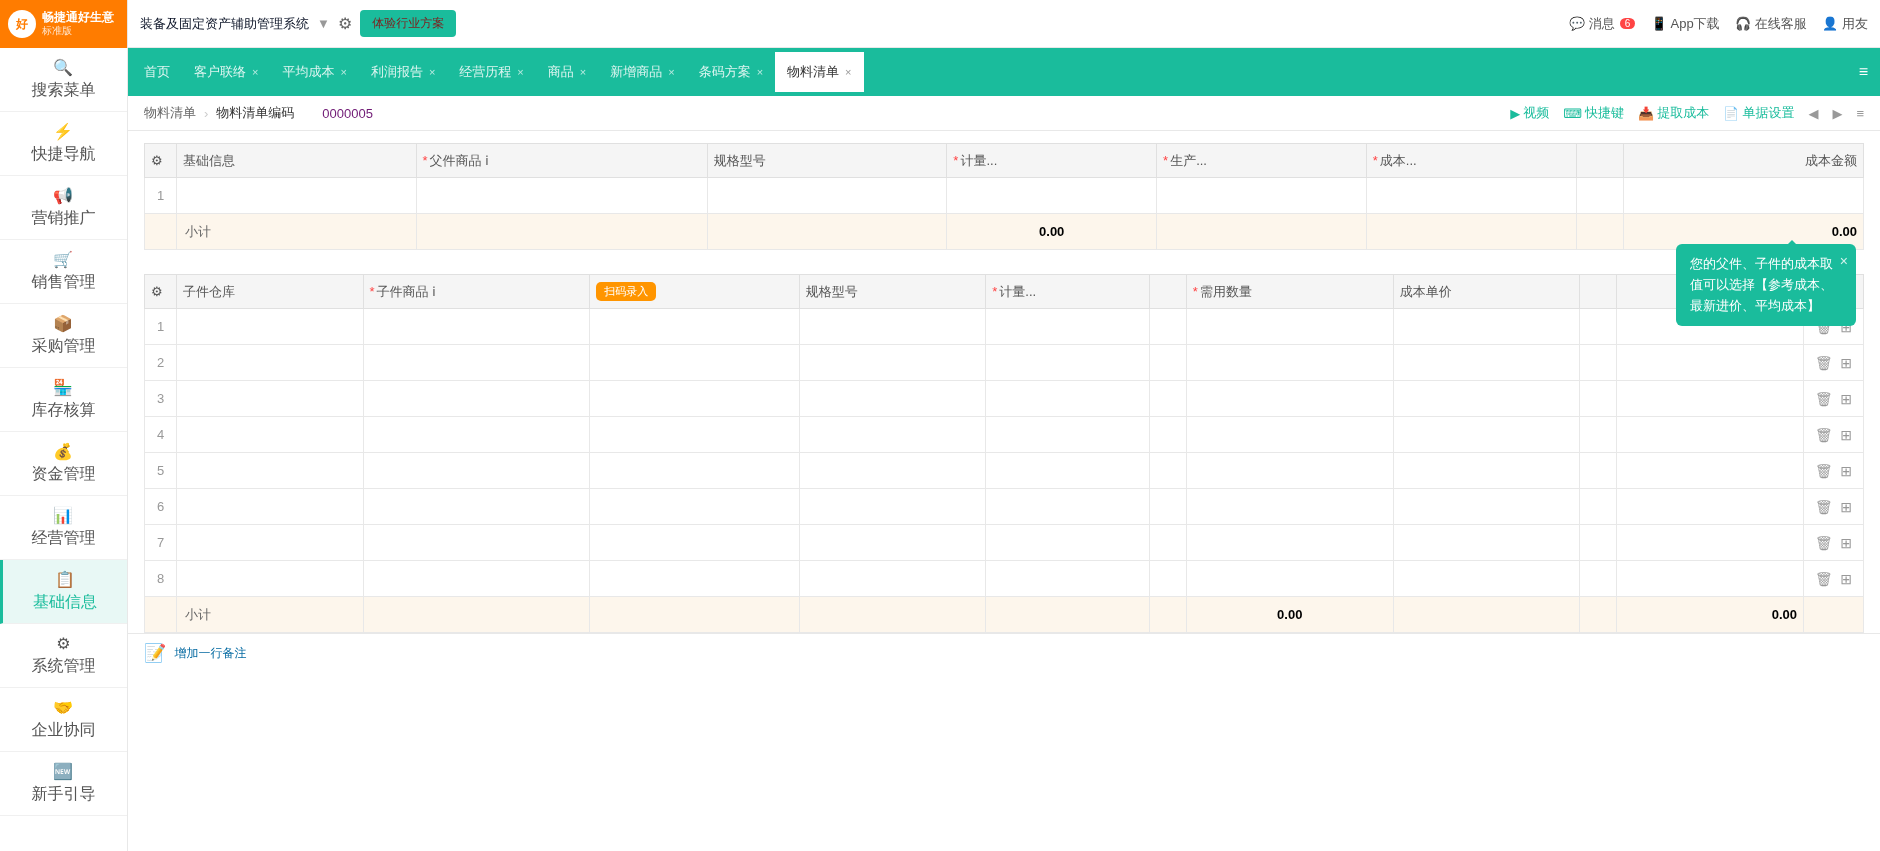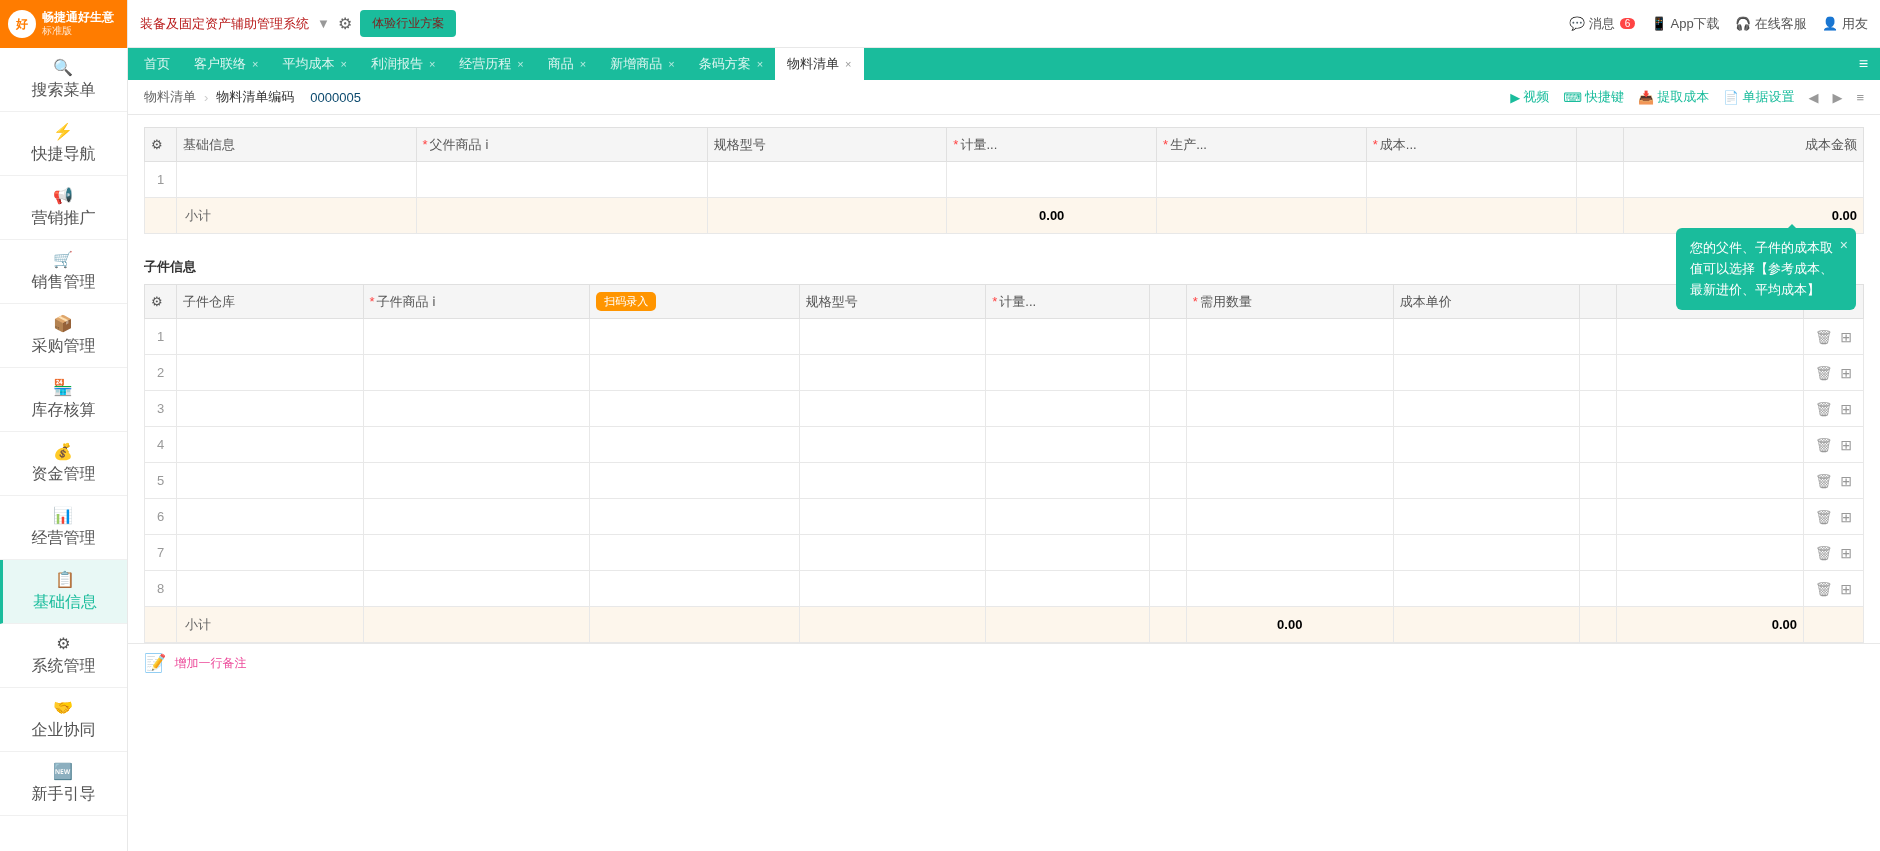--- a/index.html
+++ b/index.html
@@ -48,40 +48,40 @@
     .top-header {
       height: 48px;
       background: #fff;
       display: flex;
       align-items: center;
       justify-content: space-between;
       padding: 0 12px;
       border-bottom: 1px solid #e8e8e8;
     }
     .top-header-left { display: flex; align-items: center; gap: 8px; }
-    .system-name { font-size: 13px; color: #b91c1c; }
+    .system-name { font-size: 13px; color: #0f172a; }
     .header-arrow { color: #999; cursor: pointer; }
     .gear-icon { color: #666; cursor: pointer; font-size: 16px; }
     .trial-btn {
       background: #1abc9c; color: #7f1d1d; border: none;
       padding: 5px 12px; border-radius: 4px; cursor: pointer; font-size: 12px;
     }
     .top-header-right { display: flex; align-items: center; gap: 16px; color: #555; }
     .top-header-right span { cursor: pointer; display: flex; align-items: center; gap: 3px; }
     .badge {
       background: #ff4444; color: #fff; border-radius: 10px;
       padding: 0 5px; font-size: 10px; margin-left: 2px;
     }
 
     
     .nav-tabs {
       background: #1abc9c;
       display: flex;
       align-items: center;
-      height: 32px;
+      height: 48px;
       padding: 0 4px;
       overflow: hidden;
     }
     .nav-tab {
       display: flex; align-items: center; gap: 4px;
       padding: 0 12px; height: 40px; cursor: pointer;
       color: rgba(255,255,255,0.85); font-size: 13px; white-space: nowrap;
     }
     .nav-tab.active { background: #fff; color: #333; }
     .nav-tab .close-btn { color: rgba(255,255,255,0.7); font-size: 11px; margin-left: 2px; }
@@ -93,21 +93,21 @@
 
     
     .breadcrumb {
       display: flex; align-items: center; gap: 8px;
       padding: 10px 16px; border-bottom: 1px solid #e8e8e8;
       background: #fff;
     }
     .breadcrumb-item { color: #666; font-size: 13px; }
     .breadcrumb-item.current { color: #333; font-weight: 500; }
     .breadcrumb-sep { color: #ccc; }
-    .breadcrumb-code { color: #0c4a6e; margin-left: 8px; }
+    .breadcrumb-code { color: #701a75; margin-left: 20px; }
     .toolbar-btn {
       display: flex; align-items: center; gap: 3px;
       color: #1abc9c; cursor: pointer; font-size: 12px;
     }
 
     
     .section { padding: 12px 16px 0; }
     .section-title { font-size: 13px; font-weight: bold; color: #333; margin-bottom: 8px; }
 
     
@@ -177,21 +177,21 @@
     .page-relative { position: relative; }
 
     
     .bottom-bar {
       border-top: 1px solid #e8e8e8;
       padding: 8px 16px;
       display: flex; align-items: center; gap: 8px;
       background: #fff;
     }
     .bottom-icon { color: #1abc9c; font-size: 18px; cursor: pointer; }
-    .bottom-text { color: #ec4899; font-size: 12px; }
+    .bottom-text { color: #0369a1; font-size: 12px; }
   </style>
 </head>
 <body>
 
 <div class="sidebar">
   <div class="sidebar-header">
     <div class="sidebar-logo-icon">好</div>
     <div>
       <div class="sidebar-title">畅捷通好生意</div>
       <div class="sidebar-subtitle">标准版</div>
@@ -387,21 +387,20 @@
             <td></td>
               <td></td>
               <td></td>
             <td style="text-align:right; font-weight:bold;">0.00</td>
           </tr>
         </tbody>
       </table>
     </div>
 
     <div class="section" style="margin-top:12px;">
-      <div class="section-title">子件信息</div>
       <table class="data-table">
         <thead>
           <tr>
             <th class="col-settings">⚙</th>
             <th>子件仓库</th>
             <th><span class="required">*</span>子件商品 ℹ</th>
             <th><button class="scan-btn">扫码录入</button></th>
             <th>规格型号</th>
             <th><span class="required">*</span>计量...</th>
             <th></th>

